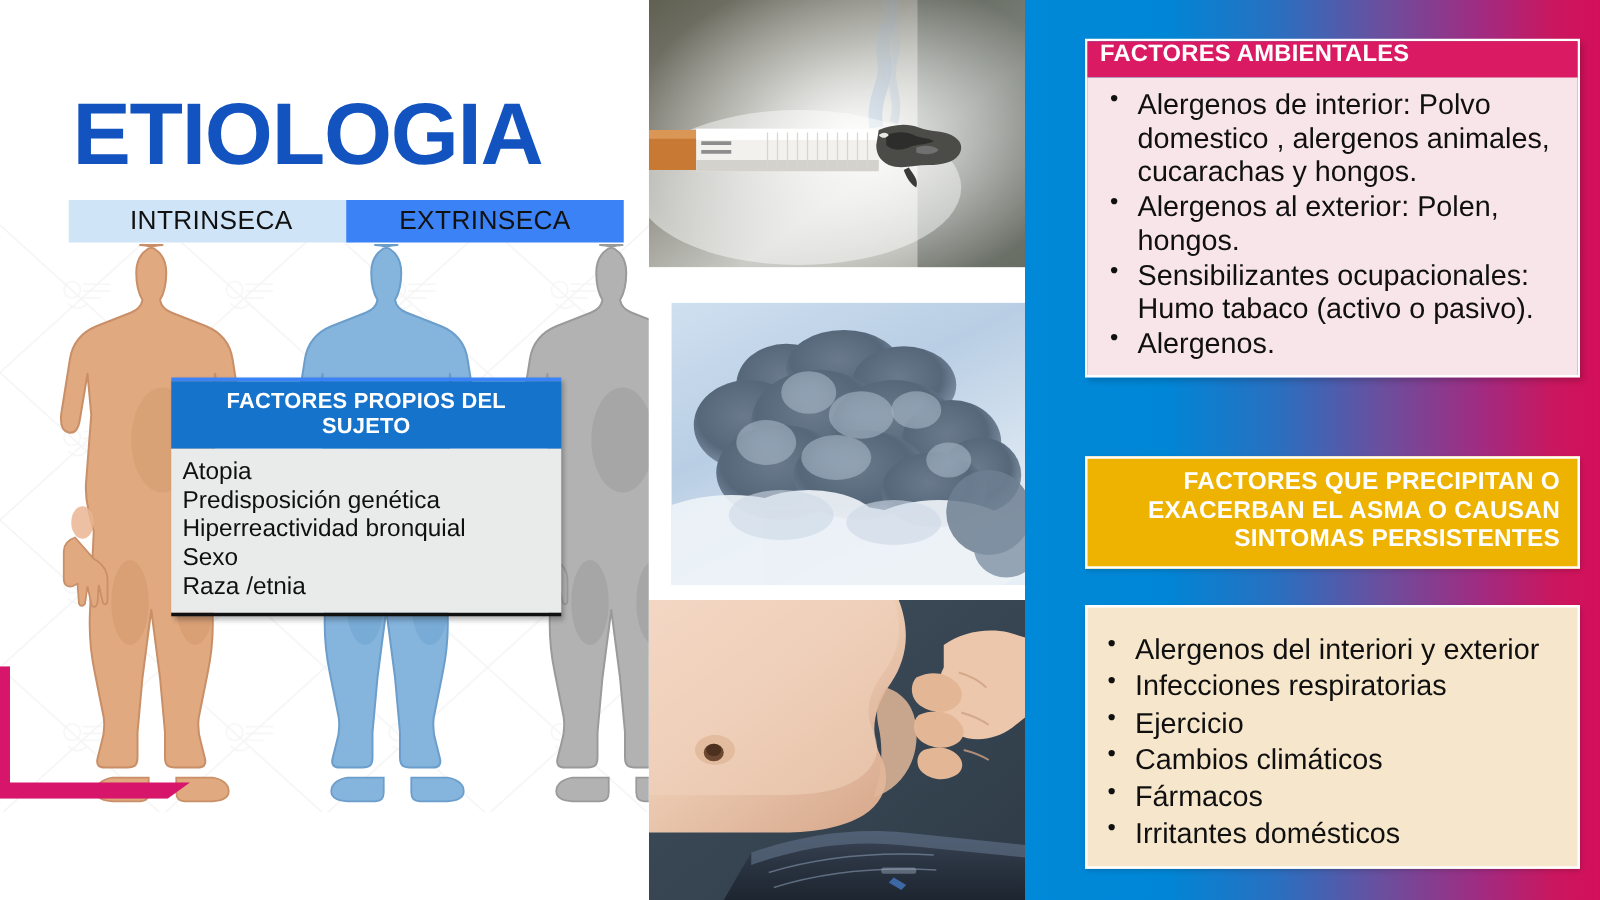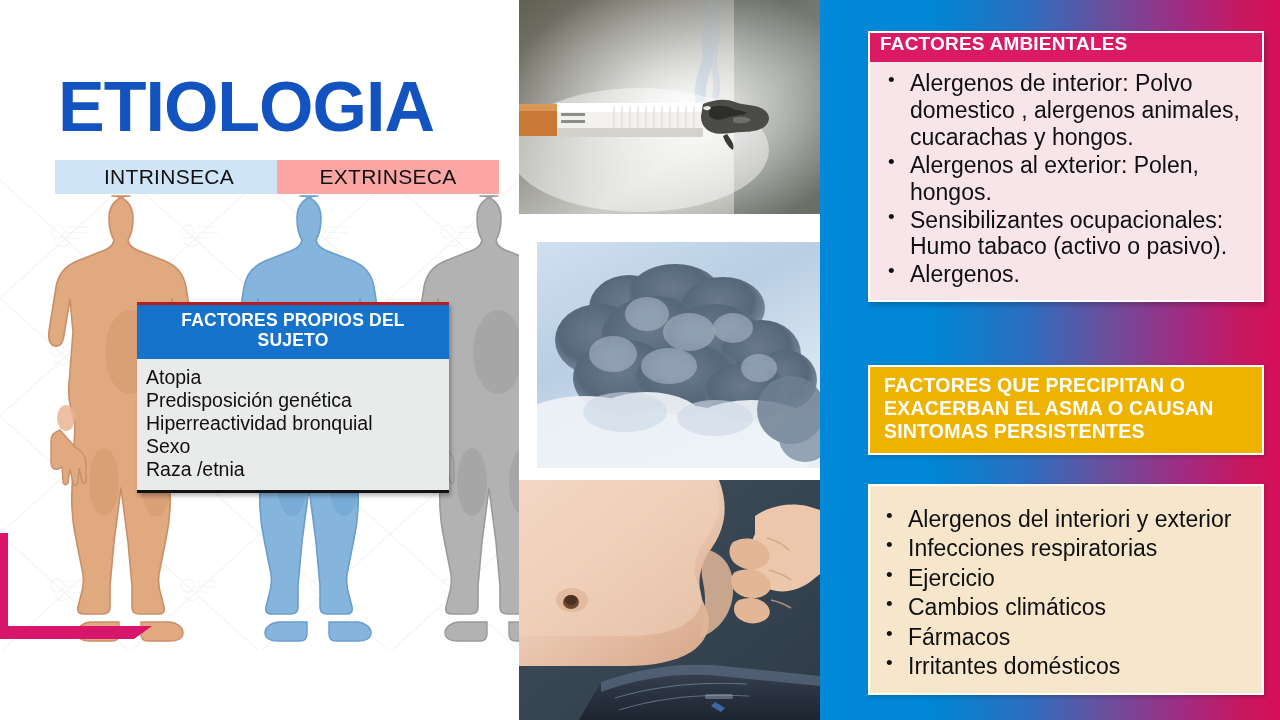--- a/index.html
+++ b/index.html
@@ -44,21 +44,21 @@
     color: #111111;
     letter-spacing: 0.3px;
   }
   #tag-intrinseca {
     left: 20px; top: 160px; width: 228px;
     background: #cfe4f7;
     margin-left: 35px;
   }
   #tag-extrinseca {
     left: 277px; top: 160px; width: 222px;
-    background: #fca5a5;
+    background: #3b82f6;
   }
 
   
   .figure { position: absolute; top: 192px; }
   #fig-1 { left: 42px; }
   #fig-2 { left: 230px; }
   #fig-3 { left: 410px; }
 
   
   #watermark {
@@ -74,21 +74,21 @@
     left: 0px; top: 533px;
     width: 152px; height: 106px;
     pointer-events: none;
   }
 
   
   #box-propios {
     position: absolute;
     left: 137px; top: 302px;
     width: 312px;
-    border-top: 3px solid #b91c1c;
+    border-top: 3px solid #3b82f6;
     border-bottom: 3px solid #111111;
     box-shadow: 2px 3px 4px rgba(0,0,0,0.28);
   }
   #box-propios-head {
     background: #1573cc;
     color: #ffffff;
     font-size: 17.5px;
     font-weight: bold;
     text-align: center;
     padding: 6px 10px 8px 10px;
@@ -151,21 +151,21 @@
   
   #card-precipitan-head {
     position: absolute;
     left: 48px; top: 365px;
     width: 396px;
     background: #eeb200;
     border: 2px solid #ffffff;
     color: #ffffff;
     font-size: 19.5px;
     font-weight: bold;
-    text-align: left;
+    text-align: right;
     padding: 7px 14px 10px 14px;
     line-height: 1.18;
     letter-spacing: 0.2px;
     box-shadow: 1px 2px 4px rgba(0,0,0,0.18);
   }
   #card-precipitan-body {
     position: absolute;
     left: 48px; top: 484px;
     width: 396px;
     background: #f6e6cc;

